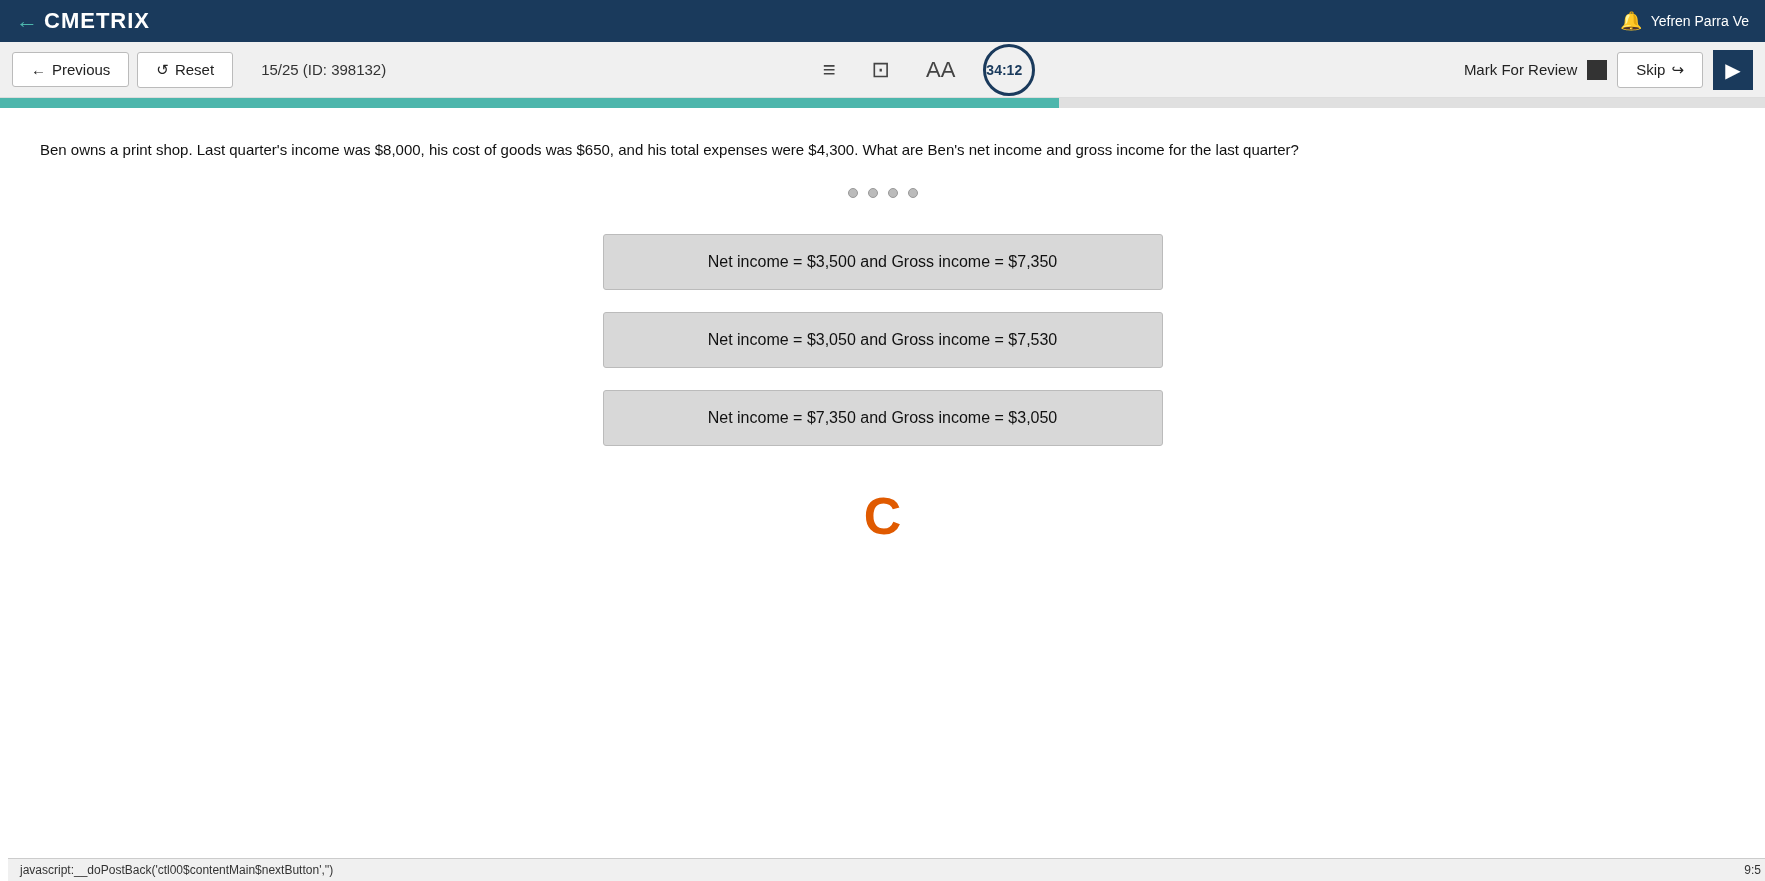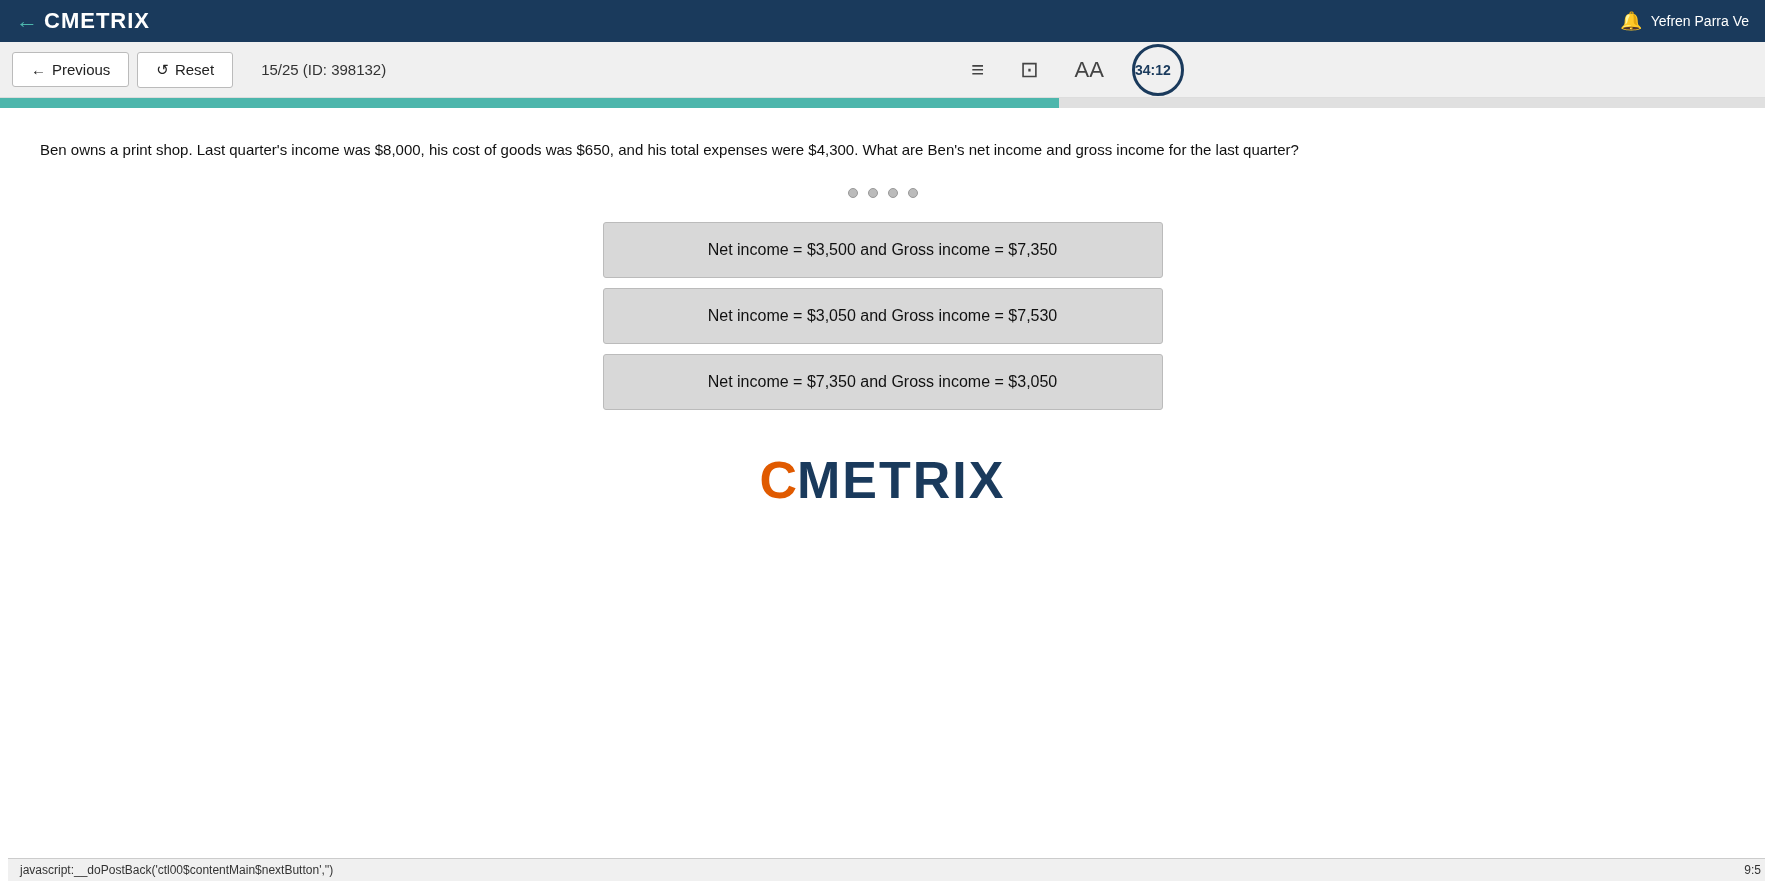--- a/index.html
+++ b/index.html
@@ -167,21 +167,21 @@
       line-height: 1.6;
       margin-bottom: 26px;
       max-width: 1600px;
     }
 
     
     .answers-container {
       display: flex;
       flex-direction: column;
       align-items: center;
-      gap: 0;
+      gap: 12px;
     }
     .dots-row {
       display: flex;
       gap: 10px;
       margin-bottom: 24px;
       justify-content: center;
     }
     .dot {
       width: 10px;
       height: 10px;
@@ -270,20 +270,31 @@
       <span>⊡</span>
     </button>
     <button class="nav-icon-btn">
       <span>AA</span>
     </button>
     <div class="timer-circle">
       <span>34:12</span>
     </div>
   </div>
 
+  <div class="nav-right">
+    <span class="mark-review-label">Mark For Review</span>
+    <span class="mark-checkbox"></span>
+    <button class="skip-btn">
+      <span>Skip</span>
+      <span>↪</span>
+    </button>
+    <button class="next-btn">
+      <span>▶</span>
+    </button>
+  </div>
 </div>
 
 <div class="progress-bar-container">
   <div class="progress-bar-fill" style="width: 60%;"></div>
 </div>
 
 <div class="main-content">
   <p class="question-text">Ben owns a print shop. Last quarter's income was $8,000, his cost of goods was $650, and his total expenses were $4,300. What are Ben's net income and gross income for the last quarter?</p>
 
   <div class="answers-container">
@@ -300,20 +311,19 @@
     <div class="answer-option">
       <span>Net income = $3,050 and Gross income = $7,530</span>
     </div>
     <div class="answer-option">
       <span>Net income = $7,350 and Gross income = $3,050</span>
     </div>
   </div>
 
   <div class="footer-watermark">
     <span class="footer-logo-icon" style="color:#e05a00;">C</span>
-      <span class="footer-logo-text">METRIX</span>
   </div>
 </div>
 
 <div class="status-bar">
   <span>javascript:__doPostBack('ctl00$contentMain$nextButton','')</span>
   <span>9:5</span>
 </div>
 
 </body></html>

